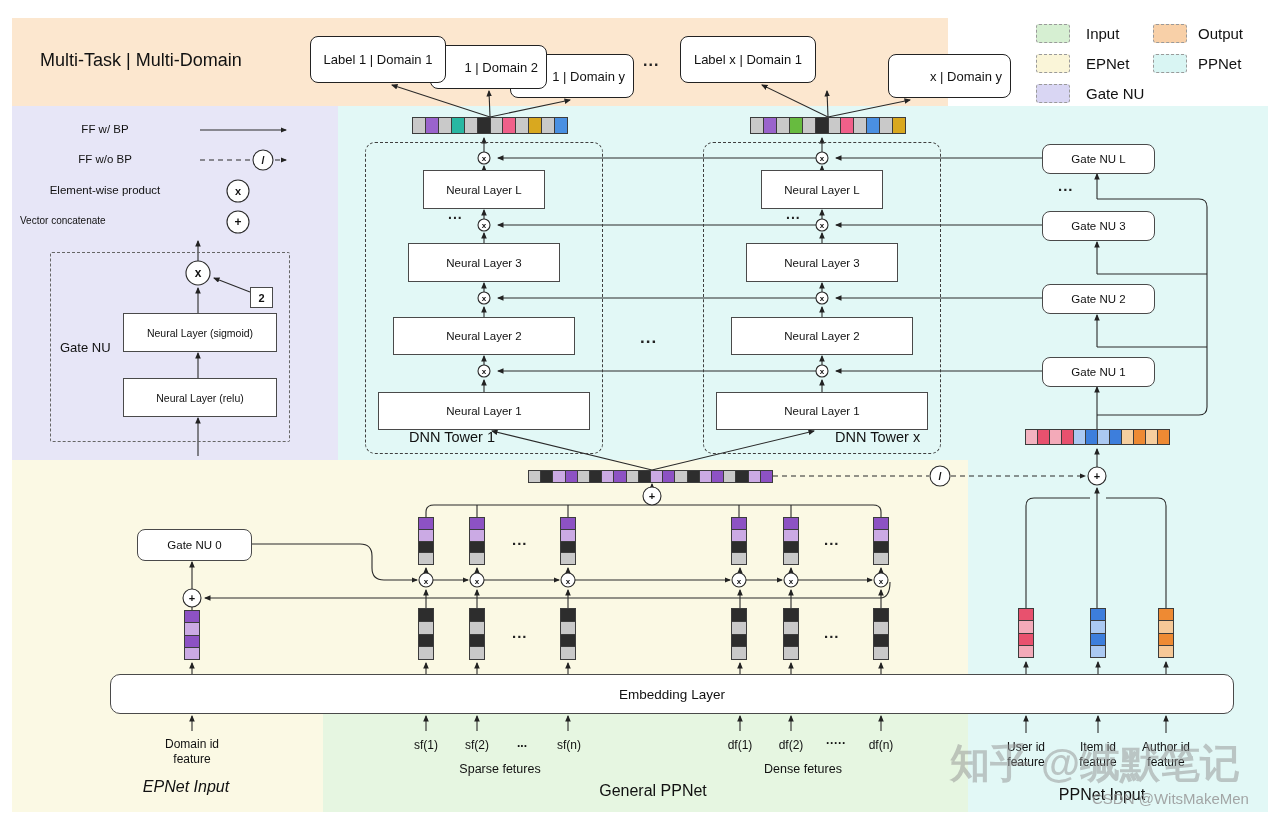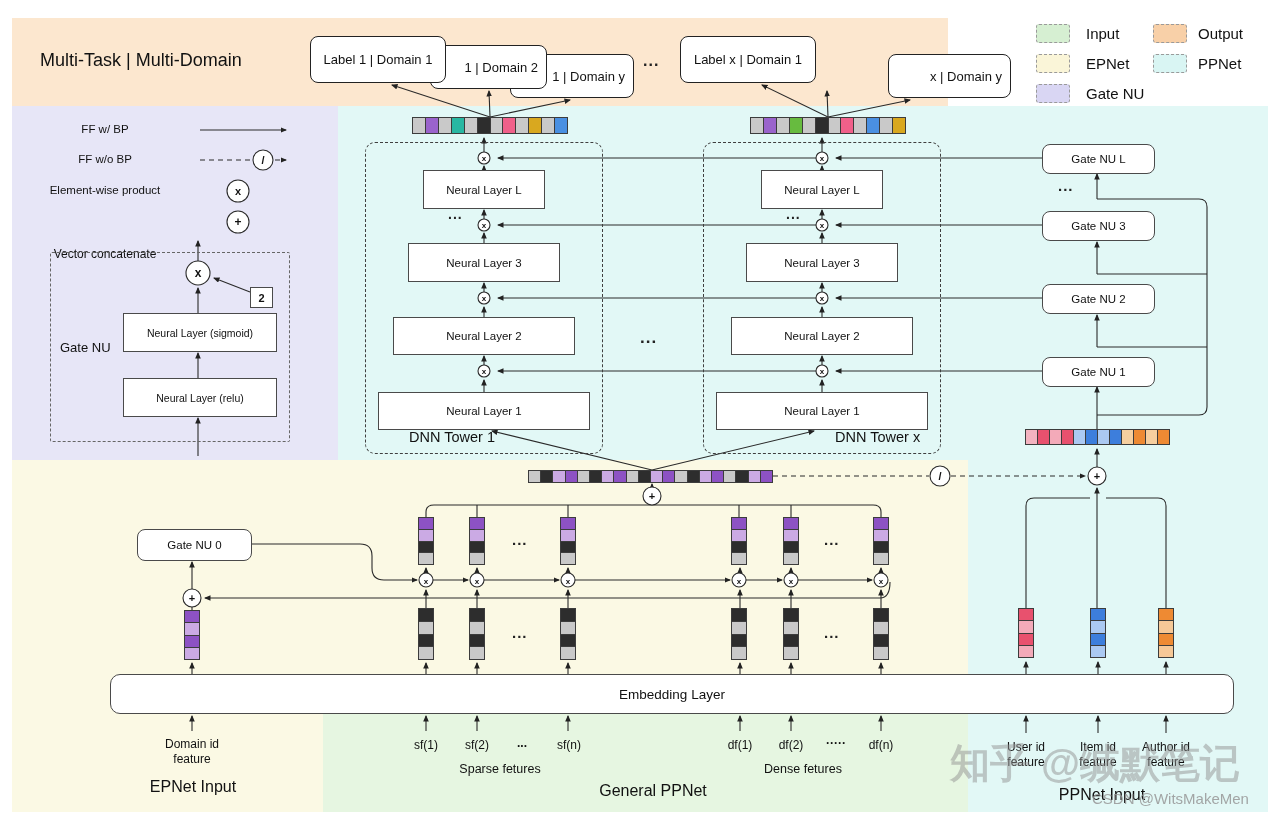--- a/index.html
+++ b/index.html
@@ -242,21 +242,21 @@
   <div class="swatch" style="left: 1036px; top: 54px; background: rgb(250, 245, 216);"></div>
   <div class="legtxt" style="left:1086px;top:55px;">EPNet</div>
   <div class="swatch" style="left: 1153px; top: 54px; background: rgb(217, 245, 243);"></div>
   <div class="legtxt" style="left:1198px;top:55px;">PPNet</div>
   <div class="swatch" style="left: 1036px; top: 84px; background: rgb(217, 214, 243);"></div>
   <div class="legtxt" style="left:1086px;top:85px;">Gate NU</div>
 
   <div class="lbl" style="left:20px;top:123px;width:170px;text-align:center;font-size:11.5px;">FF w/ BP</div>
   <div class="lbl" style="left:20px;top:153px;width:170px;text-align:center;font-size:11.5px;">FF w/o BP</div>
   <div class="lbl" style="left:20px;top:184px;width:170px;text-align:center;font-size:11.5px;">Element-wise product</div>
-  <div class="lbl" style="left:20px;top:215px;width:170px;text-align:center;font-size:12px;margin-top:32px;">Vector concatenate</div>
+  <div class="lbl" style="left:20px;top:215px;width:170px;text-align:left;font-size:10px;">Vector concatenate</div>
 
   <div class="towerbox dash2" style="left:50px;top:252px;width:238px;height:188px;border-radius:2px;"></div>
   <div class="lbl" style="left:60px;top:340px;font-size:13px;">Gate NU</div>
   <div class="wbox" style="left:123px;top:313px;width:152px;height:37px;font-size:10.5px;">
       <span>Neural Layer (sigmoid)</span>
     </div>
   <div class="wbox" style="left:123px;top:378px;width:152px;height:37px;font-size:10.5px;">
       <span>Neural Layer (relu)</span>
     </div>
   <div class="wbox" style="left:250px;top:287px;width:21px;height:19px;font-size:11px;font-weight:700;">
@@ -482,21 +482,21 @@
       <div class="cell" style="background: rgb(246, 200, 151);"></div>
       <div class="cell" style="background: rgb(238, 138, 51);"></div>
       <div class="cell" style="background: rgb(246, 200, 151);"></div>
     </div>
 
   <div class="wbox" style="left:110px;top:674px;width:1122px;height:38px;border-radius:10px;font-size:13.5px;">
       <span>Embedding Layer</span>
     </div>
 
   <div class="feat" style="left:142px;top:737px;width:100px;"><span>Domain id</span><br><span>feature</span></div>
-  <div class="head" style="left:123px;top:778px;width:140px;">EPNet Input</div>
+  <div class="head" style="left:116px;top:778px;width:140px;font-style:italic;">EPNet Input</div>
 
   <div class="feat" style="left:401px;top:738px;width:50px;">sf(1)</div>
   <div class="feat" style="left:452px;top:738px;width:50px;">sf(2)</div>
   <div class="feat" style="left:502px;top:736px;width:40px;font-weight:700;">...</div>
   <div class="feat" style="left:544px;top:738px;width:50px;">sf(n)</div>
   <div class="feat" style="left:437px;top:762px;width:126px;font-size:12.5px;">Sparse fetures</div>
 
   <div class="feat" style="left:715px;top:738px;width:50px;">df(1)</div>
   <div class="feat" style="left:766px;top:738px;width:50px;">df(2)</div>
   <div class="feat" style="left:816px;top:736px;width:40px;font-weight:700;">·····</div>

